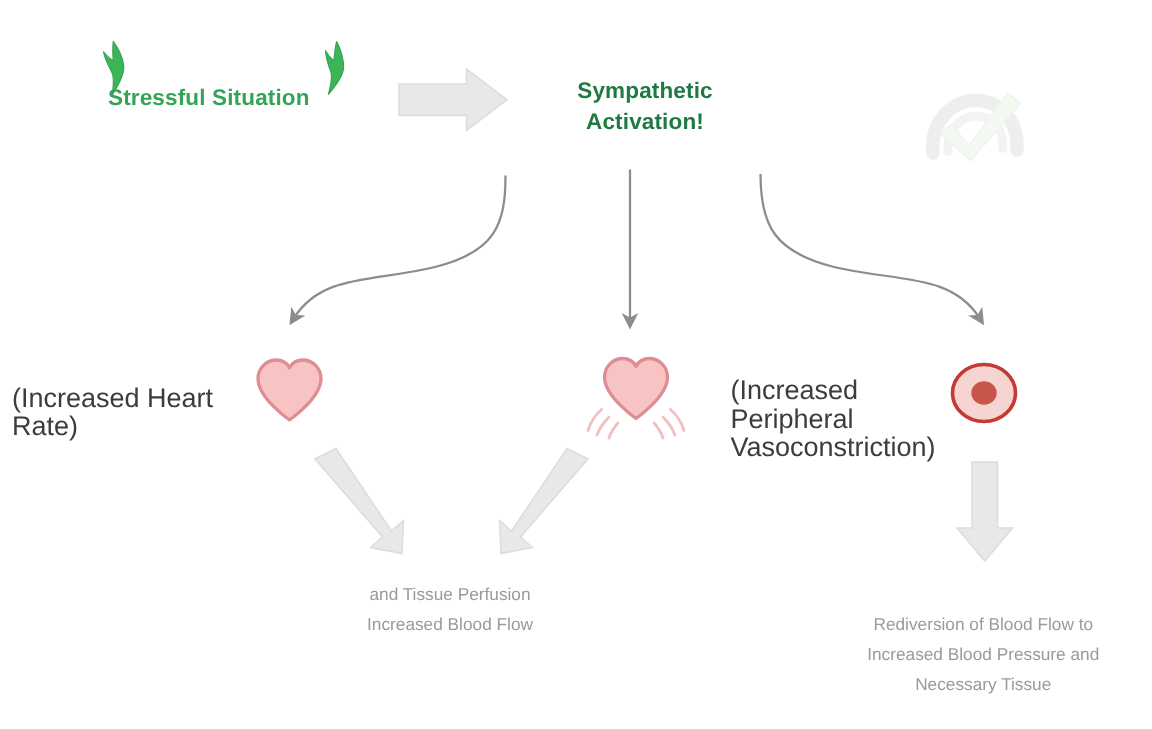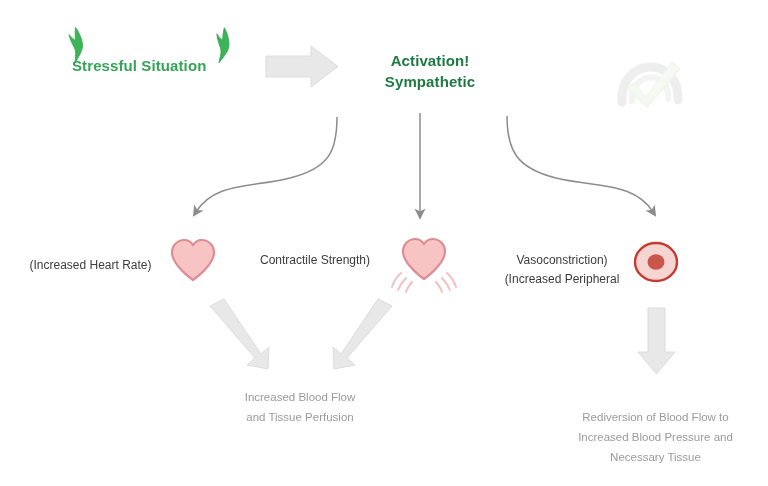--- a/index.html
+++ b/index.html
@@ -31,24 +31,24 @@
   .label-green-dark {
     color: #1f7a42;
     font-size: 15px;
     font-weight: 700;
     line-height: 21px;
     text-align: center;
     letter-spacing: .1px;
   }
   .label-dark {
     color: #3c3c3c;
-    font-size: 12px;
+    font-size: 18px;
     font-weight: 400;
     line-height: 19px;
-    text-align: center;
+    text-align: left;
   }
   .label-gray {
     color: #9a9a9a;
     font-size: 11.5px;
     font-weight: 400;
     line-height: 20px;
     text-align: center;
   }
 
   
@@ -107,22 +107,22 @@
 
   <div class="icon-wrap" style="left:208px; top:26px; transform:rotate(8deg);">
     <svg width="26" height="40" viewBox="0 0 26 40" xmlns="http://www.w3.org/2000/svg">
       <path d="M13.5,1.5 C17,6 20,13 20.5,18 C21,23 18,29 13,37 C13.5,30 14.5,26 12.5,22 C10.5,18 8,14 7,8.5 C9,11 11,13 13.5,14.5 C13.2,10 13,6 13.5,1.5 Z" fill="#3cb557" stroke="#35a457" stroke-width="0.8" stroke-linejoin="round"></path>
     </svg>
   </div>
 
   <div class="abs label-green-light" style="left:72px; top:57px;">Stressful Situation</div>
 
   <div class="abs label-green-dark" style="left:360px; top:50px; width:140px;">
+    <div>Sympathetic</div>
     <div>Activation!</div>
-    <div>Sympathetic</div>
   </div>
 
   <div class="icon-wrap" style="left:612px; top:52px; opacity:.34;">
     <svg width="76" height="58" viewBox="0 0 76 58" xmlns="http://www.w3.org/2000/svg">
 
       <path d="M10,50 C8,28 24,14 40,15 C55,16 67,28 66,48" fill="none" stroke="#cfcfcf" stroke-width="9" stroke-linecap="round"></path>
       <path d="M20,49 C19,34 29,25 40,25.5 C50,26 57,34 56.5,47" fill="none" stroke="#dedede" stroke-width="6" stroke-linecap="round"></path>
 
       <path d="M22,31 L34,45 L60,10 L68,17 L35,55 L15,37 Z" fill="#dff0d8" stroke="#cfe6c4" stroke-width="1.2" stroke-linejoin="round"></path>
     </svg>
@@ -130,52 +130,51 @@
 
   <div class="abs label-dark" style="left:8px; top:256px; width:165px;">(Increased Heart Rate)</div>
 
   <div class="icon-wrap" style="left:168px; top:237px;">
     <svg width="50" height="46" viewBox="0 0 50 46" xmlns="http://www.w3.org/2000/svg">
       <path d="M25,43 C25,43 4,28.5 4,15.5 C4,8.3 9.6,3 16.2,3 C20.3,3 23.4,5.2 25,8.2 C26.6,5.2 29.7,3 33.8,3 C40.4,3 46,8.3 46,15.5 C46,28.5 25,43 25,43 Z" fill="#f7c3c3" stroke="#dd8d93" stroke-width="2.2" stroke-linejoin="round"></path>
     </svg>
   </div>
 
   <div class="abs label-dark" style="left:240px; top:251px; width:150px;">
-    <div>Contractile Strength)</div>
   </div>
 
   <div class="icon-wrap" style="left:388px; top:235px;">
     <svg width="72" height="62" viewBox="0 0 72 62" xmlns="http://www.w3.org/2000/svg">
       <path d="M36,44 C36,44 15,29.5 15,16.5 C15,9.3 20.6,4 27.2,4 C31.3,4 34.4,6.2 36,9.2 C37.6,6.2 40.7,4 44.8,4 C51.4,4 57,9.3 57,16.5 C57,29.5 36,44 36,44 Z" fill="#f7c3c3" stroke="#dd8d93" stroke-width="2.2" stroke-linejoin="round"></path>
 
       <path d="M13,38 C8.5,42 5.5,47 4,52" fill="none" stroke="#f0c2c2" stroke-width="2" stroke-linecap="round"></path>
       <path d="M18,43 C14,47 11.5,51 10,55" fill="none" stroke="#f0c2c2" stroke-width="2" stroke-linecap="round"></path>
       <path d="M24,47 C21,50.5 19,53.5 18,57" fill="none" stroke="#f0c2c2" stroke-width="2" stroke-linecap="round"></path>
 
       <path d="M59,38 C63.5,42 66.5,47 68,52" fill="none" stroke="#f0c2c2" stroke-width="2" stroke-linecap="round"></path>
       <path d="M54,43 C58,47 60.5,51 62,55" fill="none" stroke="#f0c2c2" stroke-width="2" stroke-linecap="round"></path>
       <path d="M48,47 C51,50.5 53,53.5 54,57" fill="none" stroke="#f0c2c2" stroke-width="2" stroke-linecap="round"></path>
     </svg>
   </div>
 
   <div class="abs label-dark" style="left:487px; top:251px; width:150px;">
+    <div>(Increased Peripheral</div>
     <div>Vasoconstriction)</div>
-    <div>(Increased Peripheral</div>
   </div>
 
   <div class="icon-wrap" style="left:632px; top:240px;">
     <svg width="48" height="44" viewBox="0 0 48 44" xmlns="http://www.w3.org/2000/svg">
       <ellipse cx="24" cy="22" rx="21" ry="19" fill="#f6d4d1" stroke="#c33b32" stroke-width="2.4"></ellipse>
       <ellipse cx="24" cy="22" rx="8.5" ry="7.8" fill="#c9564b"></ellipse>
     </svg>
   </div>
 
   <div class="abs label-gray" style="left:205px; top:387px; width:190px;">
+    <div>and Tissue Perfusion</div>
     <div>Increased Blood Flow</div>
-    <div>and Tissue Perfusion</div>
   </div>
 
   <div class="abs label-gray" style="left:543px; top:407px; width:225px;">
     <div>Rediversion of Blood Flow to</div>
     <div>Increased Blood Pressure and</div>
     <div>Necessary Tissue</div>
   </div>
 
 </div>
 

